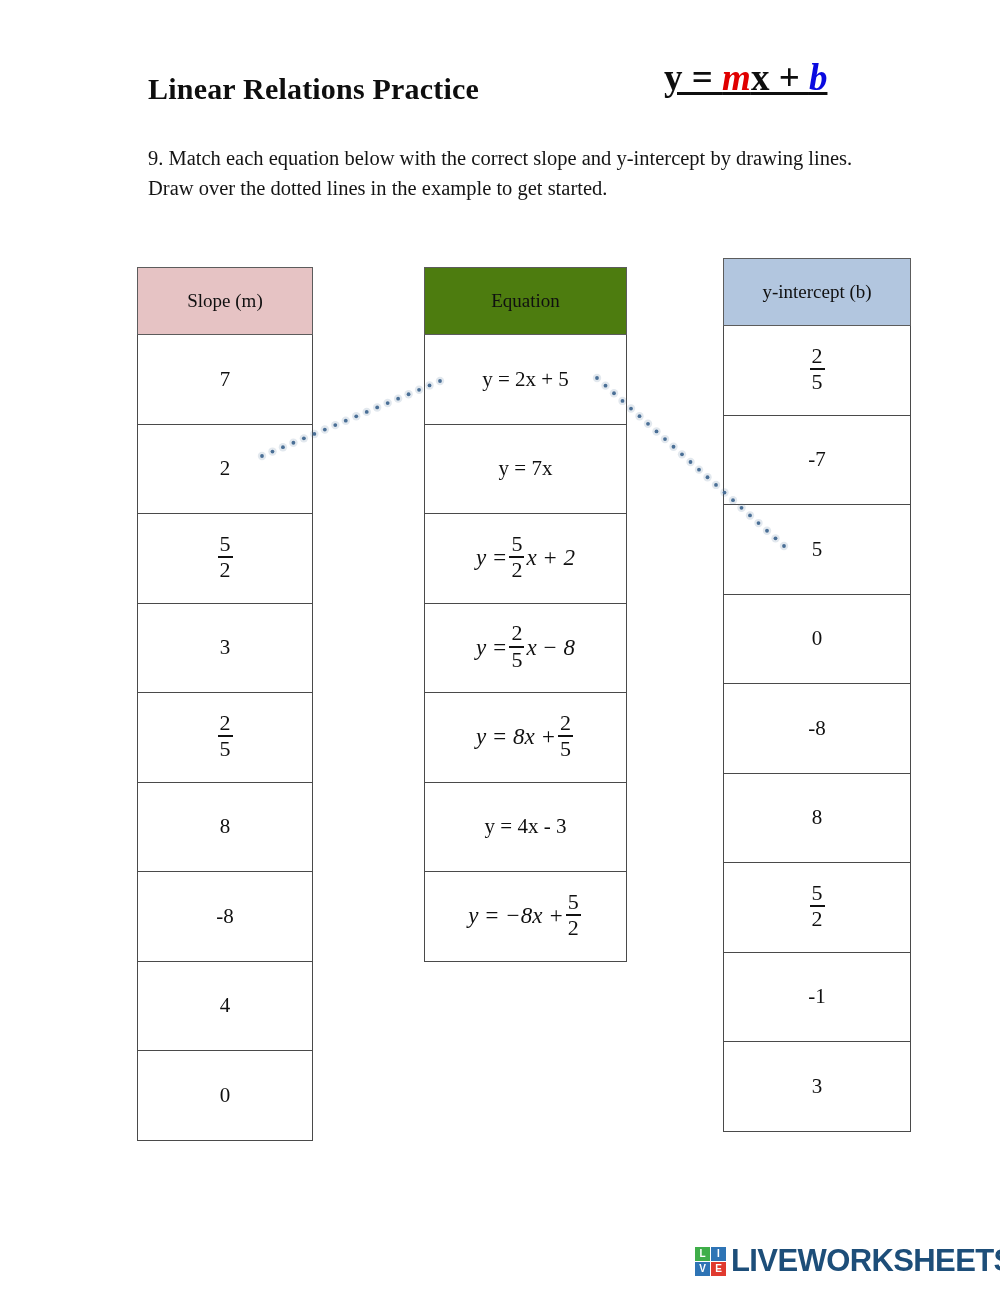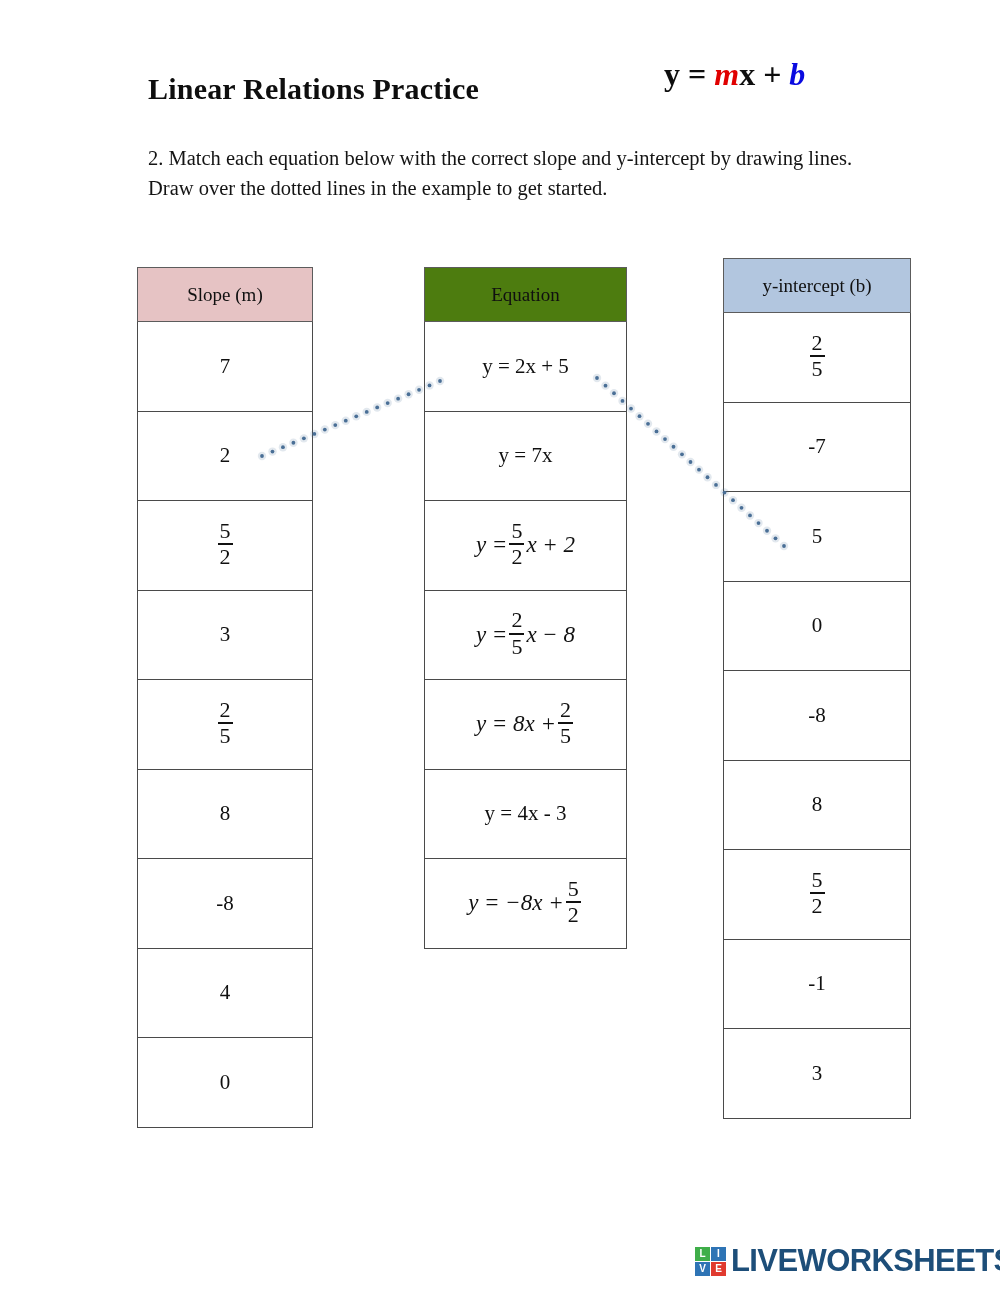--- a/index.html
+++ b/index.html
@@ -15,41 +15,41 @@
   
   #title{
     position:absolute;left:148px;top:72px;
     font-family:"Liberation Serif", serif;
     font-size:30px;font-weight:bold;letter-spacing:.2px;
     color:#0e0e0e;white-space:nowrap;
   }
   #formula{
     position:absolute;left:664px;top:56px;
     font-family:"Liberation Serif", serif;
-    font-size:32px;font-style:italic;font-weight:bold;
-    white-space:nowrap;color:#0e0e0e;
+    font-size:37px;font-style:italic;font-weight:bold;
+    white-space:nowrap;color:#0e0e0e;text-decoration:underline;
   }
   #formula .m{color:#e00000;}
   #formula .b{color:#0a0ae0;}
   #formula .op{font-style:normal;}
 
   #instructions{
     position:absolute;left:148px;top:143px;width:730px;
     font-size:20.5px;line-height:30px;color:#141414;
   }
 
   
   .column{position:absolute;}
   .col-slope{left:137px;top:267px;width:176px;}
   .col-eq   {left:424px;top:267px;width:203px;}
   .col-yint {left:723px;top:258px;width:188px;}
 
   .hdr{
     box-sizing:border-box;
-    height:55px;
+    height:68px;
     border:1px solid #5c5c5c;
     display:flex;align-items:center;justify-content:center;
     font-size:19px;color:#101010;
   }
   .hdr.slope{background:#e6c3c4;}
   .hdr.eq   {background:#4d7c0f;}
   .hdr.yint {background:#b2c6df;}
 
   .cell{
     box-sizing:border-box;
@@ -124,21 +124,21 @@
 <body>
 
 <div class="page">
 
   <div id="title">Linear Relations Practice</div>
 
   <div id="formula">
     <span class="op">y = </span><span class="m">m</span><span class="op">x + </span><span class="b">b</span>
   </div>
 
-  <div id="instructions">2. Match each equation below with the correct slope and y-intercept by drawing lines.  Draw over the dotted lines in the example to get started.</div>
+  <div id="instructions">9. Match each equation below with the correct slope and y-intercept by drawing lines.  Draw over the dotted lines in the example to get started.</div>
 
   <div class="column col-slope">
     <div class="hdr slope">Slope (m)</div>
     <div class="cell">
         <span>7</span>
       </div>
     <div class="cell">
         <span>2</span>
       </div>
     <div class="cell">

